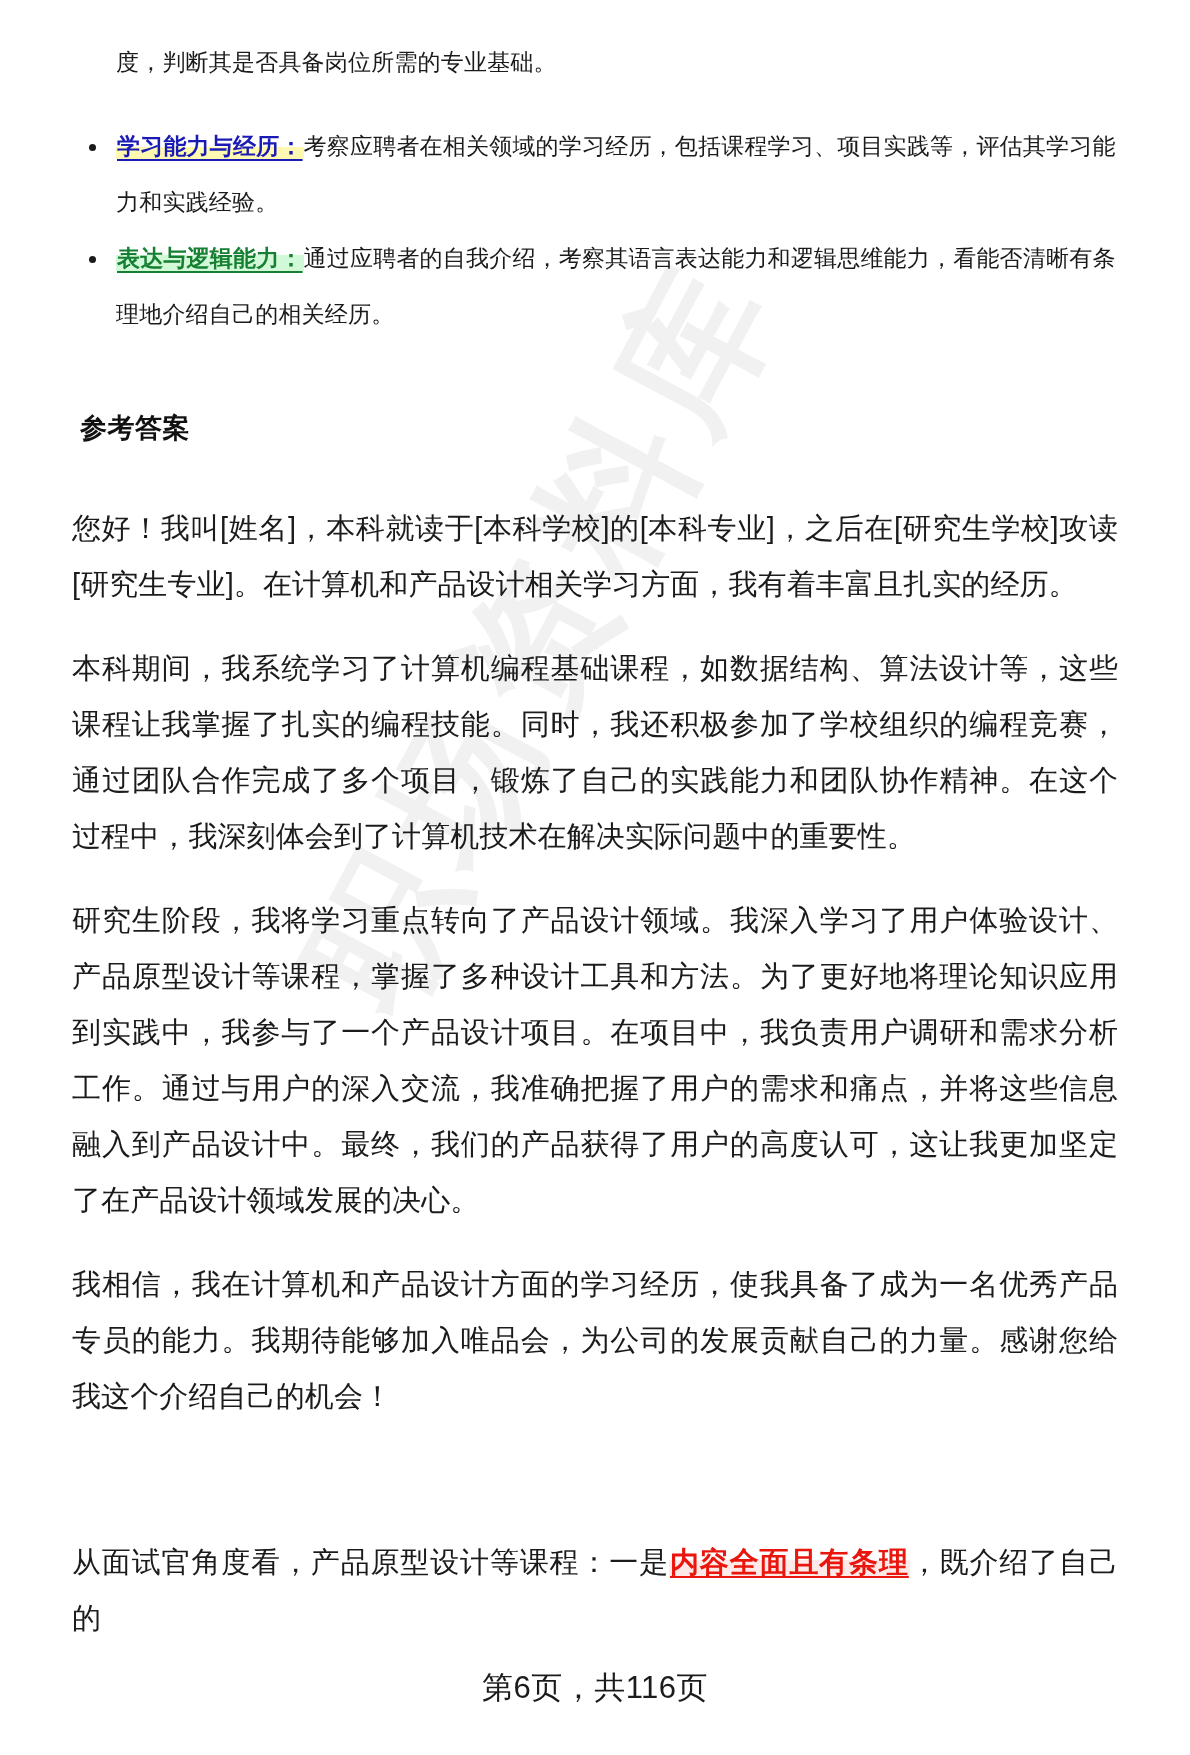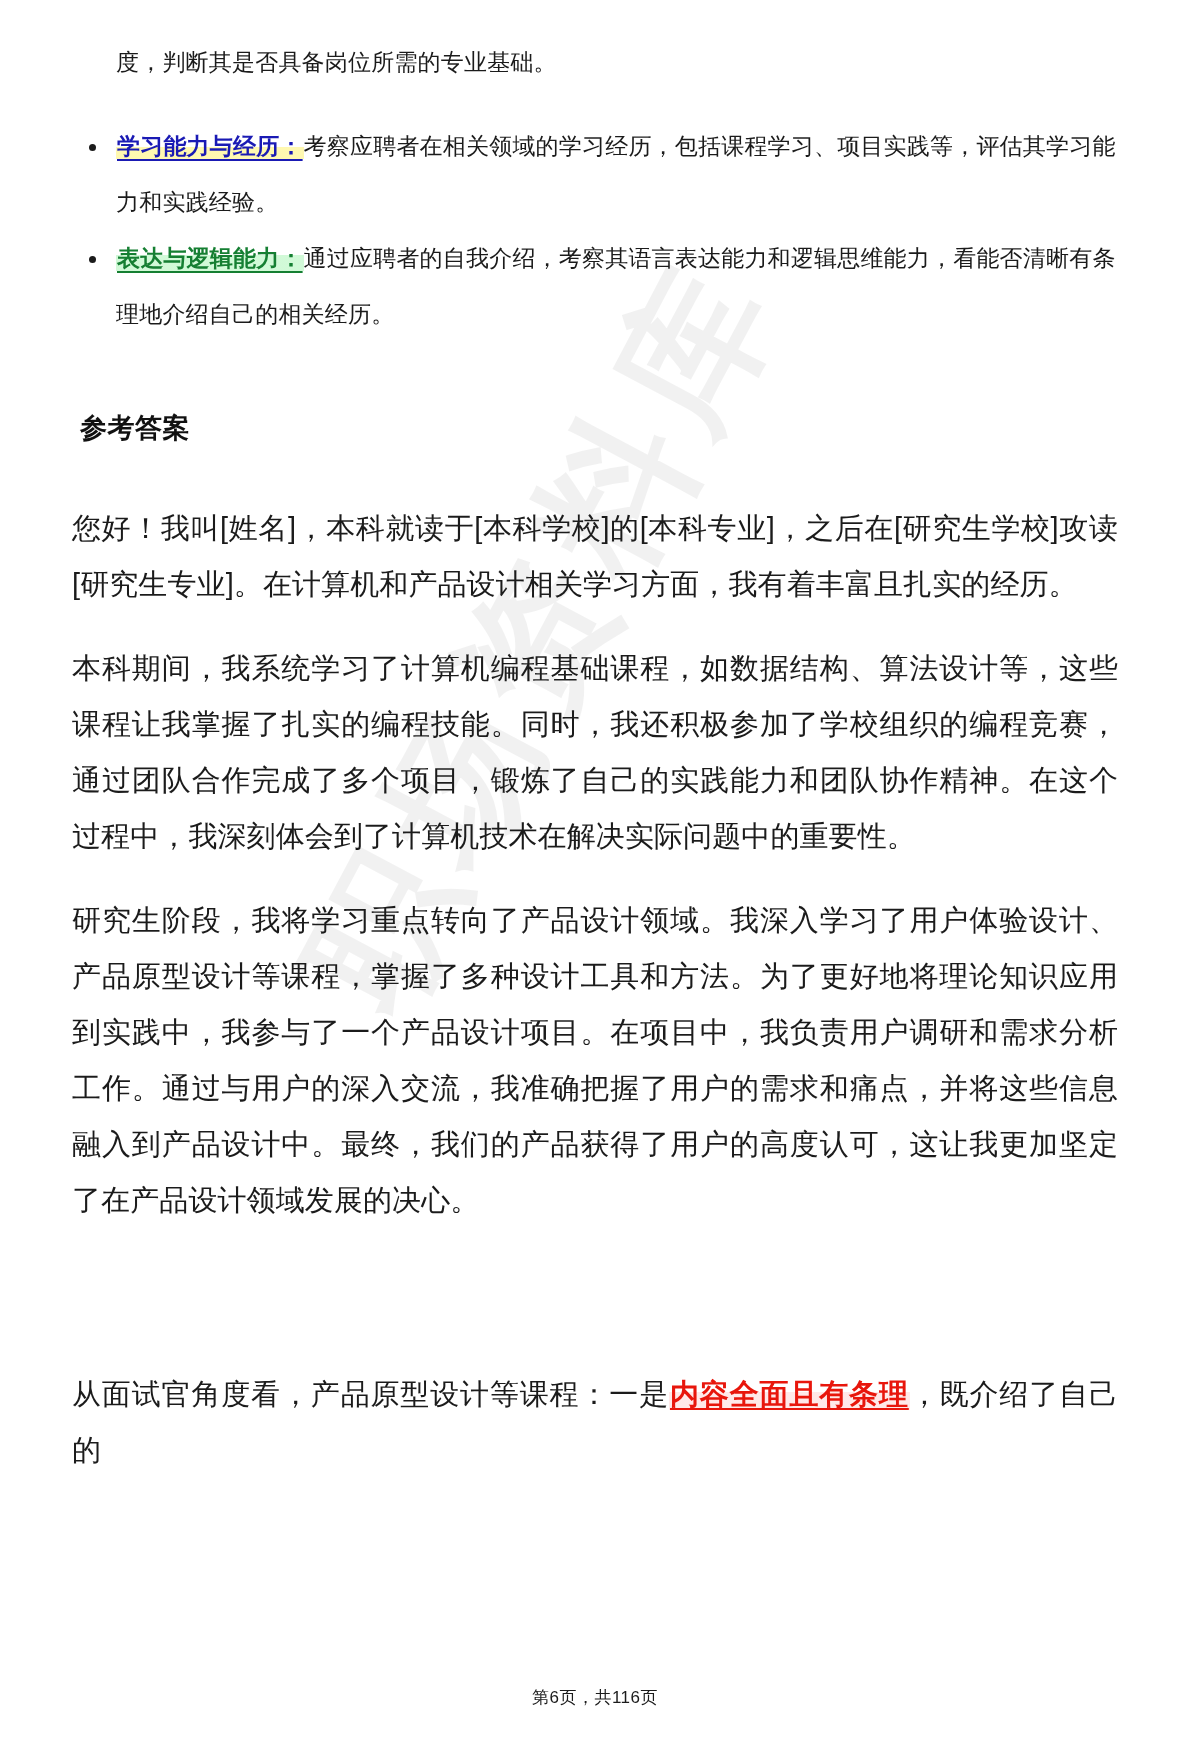--- a/index.html
+++ b/index.html
@@ -130,21 +130,21 @@
   .spacer-md { height: 44px; }
   .spacer-lg { height: 58px; }
   .spacer-xl { height: 66px; }
 
   .footer {
     position: absolute;
     left: 0;
     right: 0;
     bottom: 46px;
     text-align: center;
-    font-size: 17px;
+    font-size: 31px;
     color: #1b1b1b;
     z-index: 2;
     letter-spacing: 0.5px;
   }
 </style>
 </head>
 <body>
 
 <div class="page">
 
@@ -176,20 +176,21 @@
     <h2 class="section-heading">参考答案</h2>
 
     <div class="spacer-md"></div>
 
     <p class="para">您好！我叫[姓名]，本科就读于[本科学校]的[本科专业]，之后在[研究生学校]攻读[研究生专业]。在计算机和产品设计相关学习方面，我有着丰富且扎实的经历。</p>
     <div class="spacer-sm"></div>
     <p class="para">本科期间，我系统学习了计算机编程基础课程，如数据结构、算法设计等，这些课程让我掌握了扎实的编程技能。同时，我还积极参加了学校组织的编程竞赛，通过团队合作完成了多个项目，锻炼了自己的实践能力和团队协作精神。在这个过程中，我深刻体会到了计算机技术在解决实际问题中的重要性。</p>
     <div class="spacer-sm"></div>
     <p class="para">研究生阶段，我将学习重点转向了产品设计领域。我深入学习了用户体验设计、产品原型设计等课程，掌握了多种设计工具和方法。为了更好地将理论知识应用到实践中，我参与了一个产品设计项目。在项目中，我负责用户调研和需求分析工作。通过与用户的深入交流，我准确把握了用户的需求和痛点，并将这些信息融入到产品设计中。最终，我们的产品获得了用户的高度认可，这让我更加坚定了在产品设计领域发展的决心。</p>
     <div class="spacer-sm"></div>
+    <p class="para">我相信，我在计算机和产品设计方面的学习经历，使我具备了成为一名优秀产品专员的能力。我期待能够加入唯品会，为公司的发展贡献自己的力量。感谢您给我这个介绍自己的机会！</p>
 
     <div class="spacer-xl"></div>
 
 
     <div class="spacer-md"></div>
 
     <p class="para"><span>从面试官角度看，产品原型设计等课程：一是</span><span class="kw-red">内容全面且有条理</span><span>，既介绍了自己的</span></p>
 
   </div>
 

